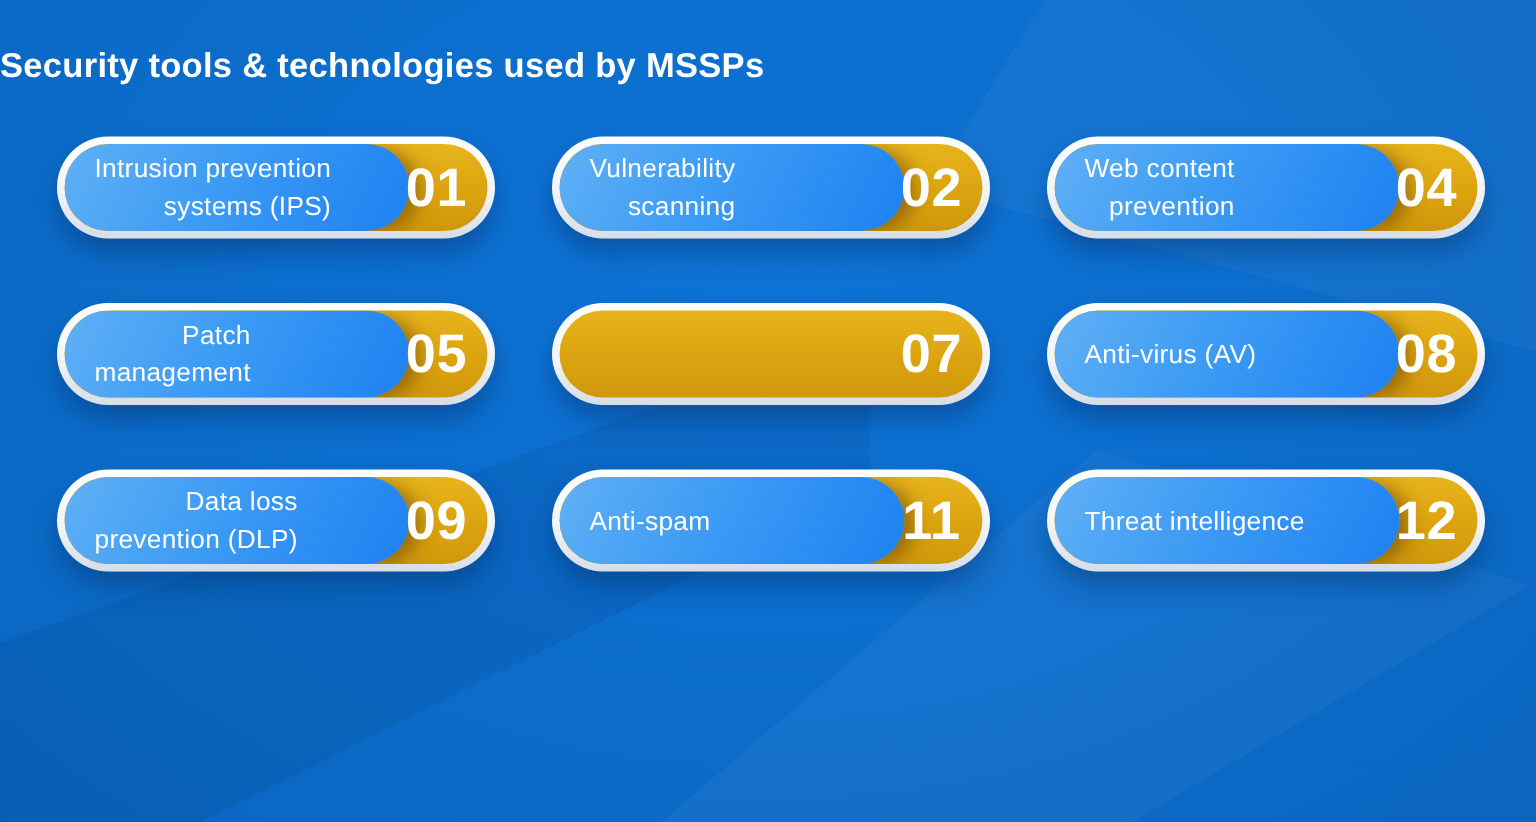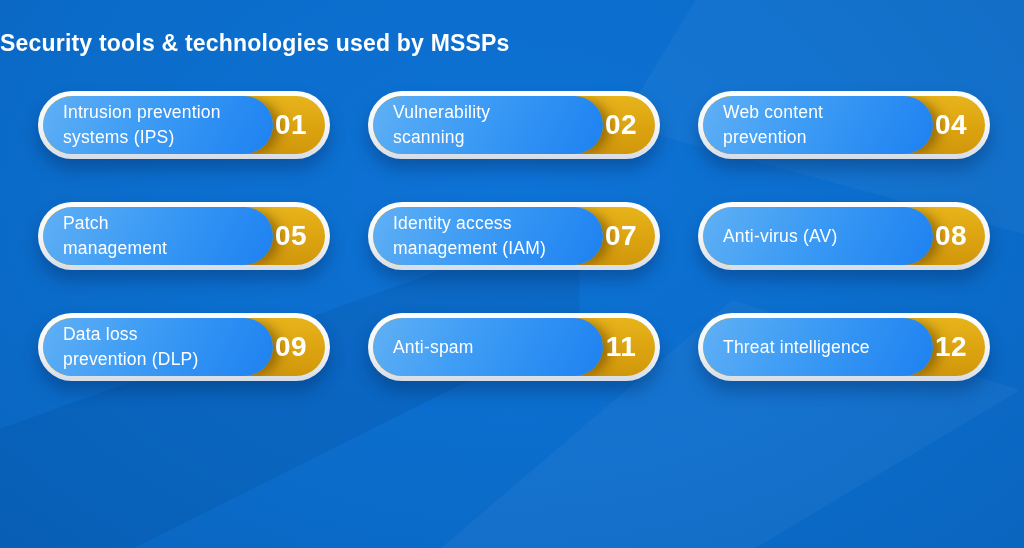--- a/index.html
+++ b/index.html
@@ -93,37 +93,38 @@
     left: 0; top: 0; bottom: 0;
     width: 81.5%;
     border-radius: 999px;
     background: linear-gradient(118deg, #60b0f5 0%, #3c9bf4 45%, #1d81f1 100%);
     box-shadow: 9px 2px 12px -2px rgba(96, 64, 0, 0.55);
     display: flex;
     align-items: center;
     box-sizing: border-box;
     padding-left: 20px;
     padding-right: 14px;
+    text-align: right;
   }
   .pill-label {
     color: #ffffff;
     font-size: 17.5px;
     line-height: 25px;
     white-space: pre-line;
     letter-spacing: 0.2px;
   }
   .pill-num {
     position: absolute;
     right: 13px;
     top: 50%;
     transform: translateY(-50%);
     width: 42px;
     text-align: center;
     color: #ffffff;
-    font-size: 28px;
+    font-size: 36px;
     font-weight: 700;
     letter-spacing: 0.5px;
   }
 </style>
 </head>
 <body>
 
 <div class="bg-deco">
   <div class="poly1"></div>
   <div class="poly2"></div>
@@ -171,24 +172,20 @@
         <span class="pill-label">Patch
 management</span>
       </div>
       <span class="pill-num">05</span>
     </div>
   </div>
 
 
   <div class="pill">
     <div class="pill-inner">
-      <div class="pill-blue">
-        <span class="pill-label">Identity access
-management (IAM)</span>
-      </div>
       <span class="pill-num">07</span>
     </div>
   </div>
 
   <div class="pill">
     <div class="pill-inner">
       <div class="pill-blue">
         <span class="pill-label">Anti-virus (AV)</span>
       </div>
       <span class="pill-num">08</span>

